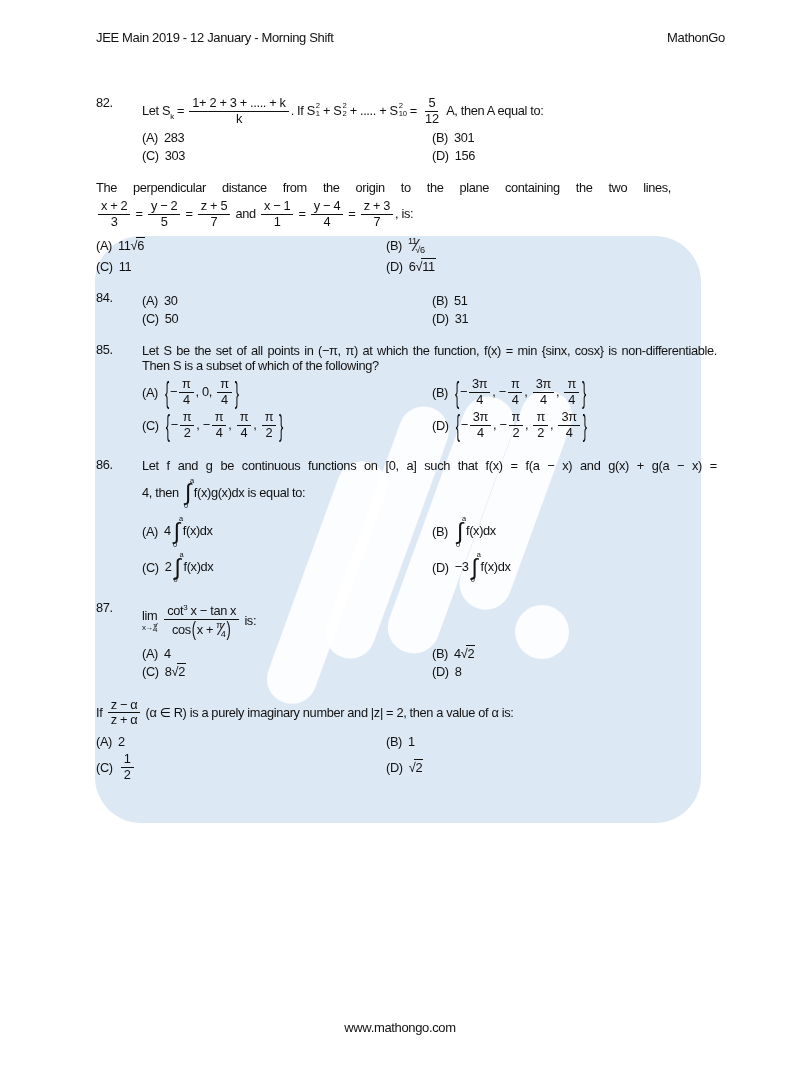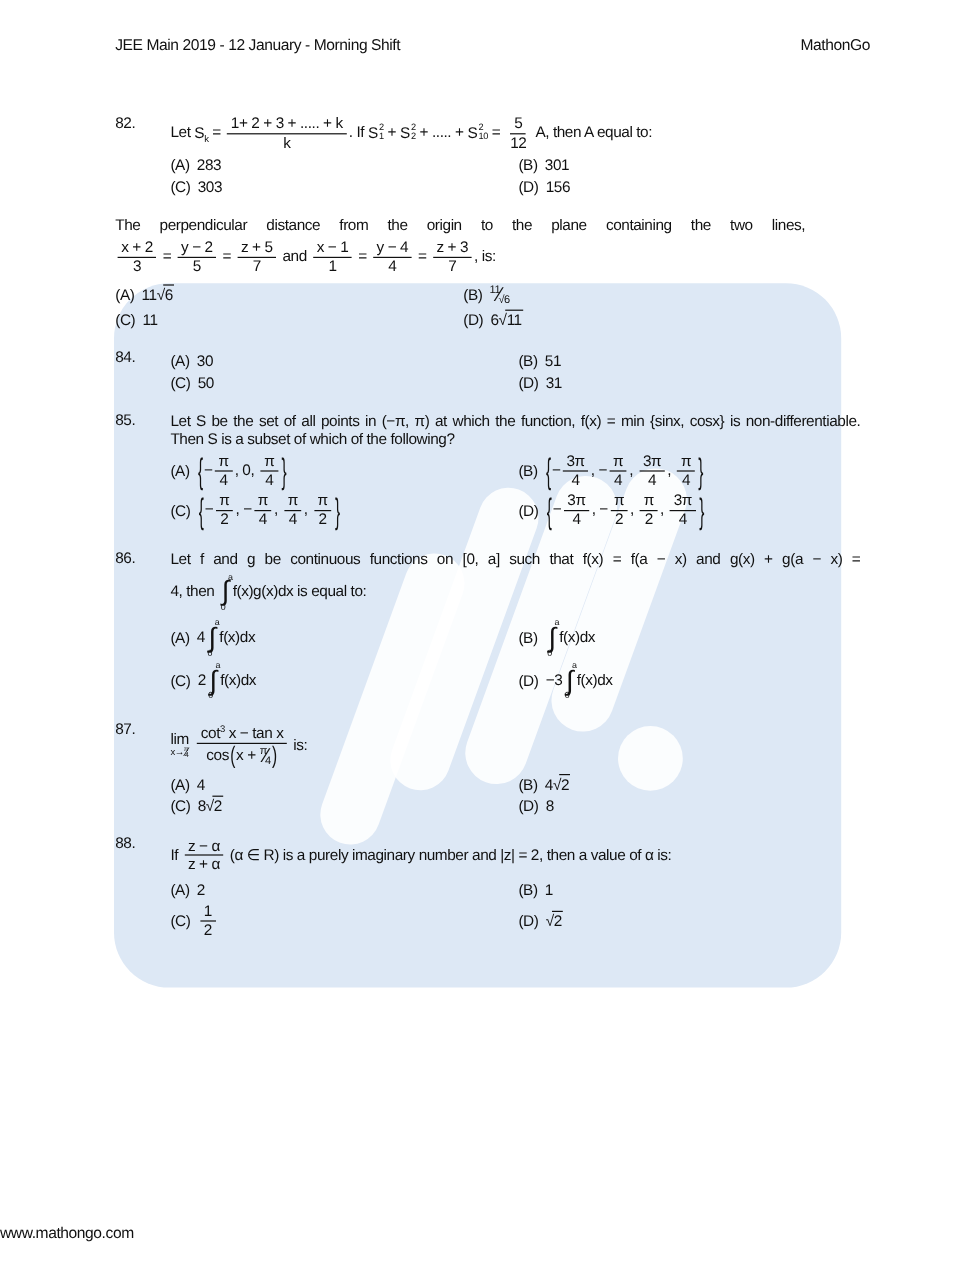--- a/index.html
+++ b/index.html
@@ -9,21 +9,21 @@
   .panel{position:absolute;left:95px;top:236px;width:606px;height:587px;border-radius:46px;z-index:0}
   .logo{position:absolute;left:0;top:0;z-index:0}
   .logo .bar{position:absolute;border-radius:26px;transform:rotate(20deg)}
   .logo .dot{position:absolute;border-radius:50%}
   .b1{left:302px;top:455px;width:50px;height:255px}
   .b2{left:362px;top:400px;width:50px;height:265px}
   .b3{left:425px;top:390px;width:52px;height:270px}
   .b4{left:490px;top:385px;width:52px;height:230px}
   .dot{left:515px;top:605px;width:54px;height:54px}
   .header{position:absolute;left:96px;right:75px;top:30px;display:flex;justify-content:space-between;z-index:2;font-size:13px}
-  .footer{position:absolute;left:0;right:0;bottom:32px;z-index:2;font-size:13px}
+  .footer{position:absolute;left:0;right:0;bottom:32px;text-align:center;z-index:2;font-size:13px}
   .content{position:relative;z-index:1;padding:95px 80px 0 96px}
   .q{display:grid;grid-template-columns:46px 1fr;margin-bottom:16px}
   .qbody{width:575px}
   .line{padding:1px 0}
   .line.stretch{text-align:justify;text-align-last:justify}
   .line.para{text-align:justify}
   .line.mathline{padding:3px 0}
   .opts{display:grid;grid-template-columns:290px 1fr;margin-top:3px;row-gap:3px;width:575px}
   .opt{display:flex;align-items:center}
   .olabel{margin-right:6px;white-space:nowrap}
@@ -327,21 +327,20 @@
             <span class="ocontent"><span class="tx">8</span><span class="sq"><span class="sqs">√</span><span class="sqc"><span class="tx">2</span></span></span></span>
           </div>
           <div class="opt">
             <span class="olabel">(D)</span>
             <span class="ocontent"><span class="tx">8</span></span>
           </div>
         </div>
       </div>
     </div>
     <div class="q">
-      <div class="qnum">88.</div>
       <div class="qright">
         <div class="qbody">
           <div class="line mathline"><span class="tx">If </span><span class="fr">
               <span class="fn"><span class="tx">z − α</span></span>
               <span class="fd"><span class="tx">z + α</span></span>
             </span><span class="tx"> (α ∈ R) is a purely imaginary number and |z| = 2, then a value of α is:</span></div>
         </div>
         <div class="opts">
           <div class="opt">
             <span class="olabel">(A)</span>

